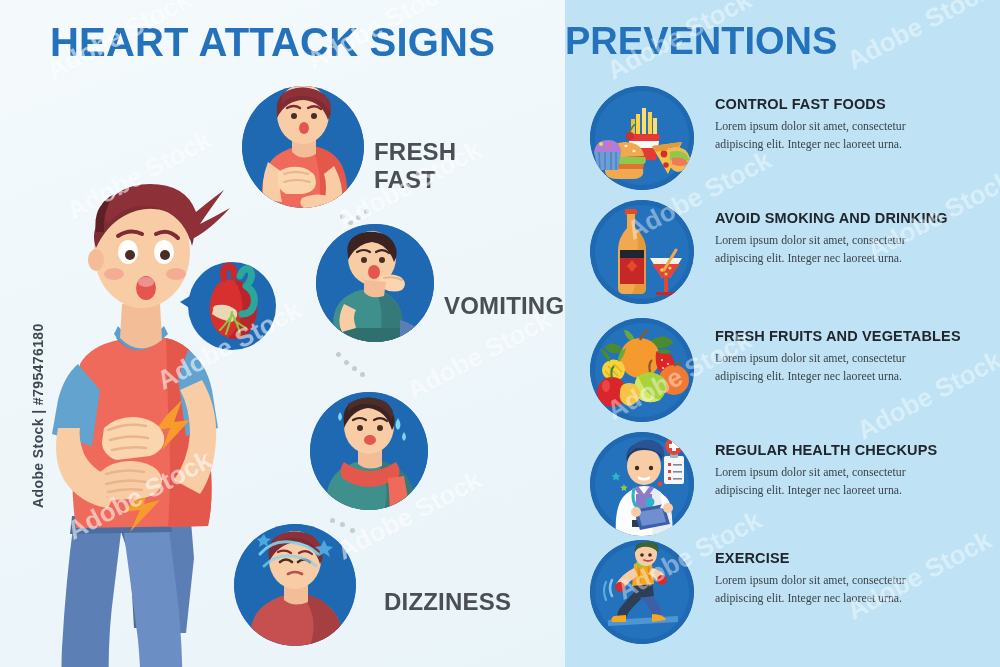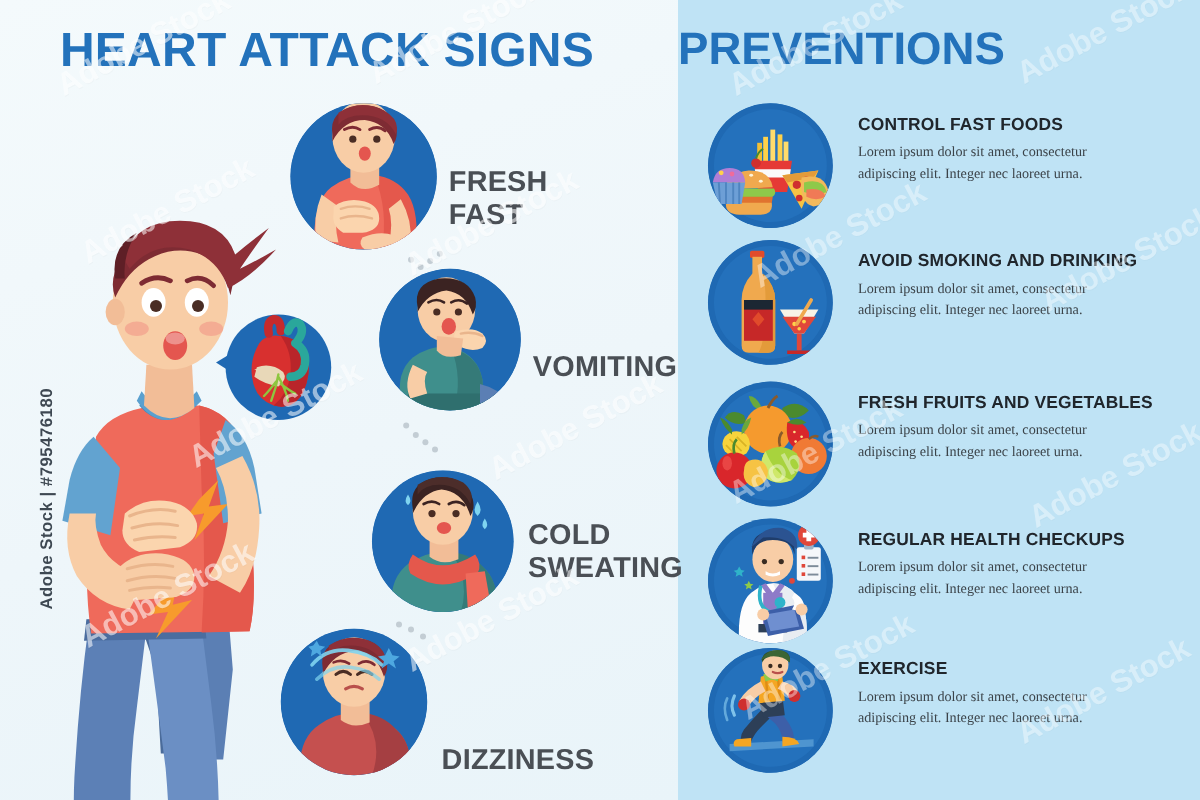--- a/index.html
+++ b/index.html
@@ -257,24 +257,20 @@
       <circle cx="70" cy="36" r="3" fill="#4a2d24"></circle>
       <path d="M43 28 Q50 24 56 28" stroke="#3b2322" stroke-width="2.2" fill="none" stroke-linecap="round"></path>
       <path d="M64 28 Q71 24 77 29" stroke="#3b2322" stroke-width="2.2" fill="none" stroke-linecap="round"></path>
       <ellipse cx="60" cy="48" rx="6" ry="5" fill="#e4564f"></ellipse>
 
       <path d="M88 26 Q93 34 88 38 Q83 34 88 26Z" fill="#7fd4f0"></path>
       <path d="M94 40 Q98 46 94 49 Q90 46 94 40Z" fill="#7fd4f0"></path>
       <path d="M30 20 Q34 26 30 29 Q26 26 30 20Z" fill="#7fd4f0"></path>
     </svg>
   </div>
-  <div class="sym-label" style="left:440px; top:432px;">
-    <div>COLD</div>
-    <div>SWEATING</div>
-  </div>
 
   <div class="sym" style="left:234px; top:524px; width:122px; height:122px;">
     <svg width="122" height="122" viewBox="0 0 122 122">
       <circle cx="61" cy="61" r="61" fill="#1f69b3"></circle>
 
       <path d="M16 122 Q14 92 32 80 Q46 70 62 70 Q80 70 94 82 Q110 94 108 122Z" fill="#c5504f"></path>
       <path d="M68 70 Q86 72 96 84 Q110 96 108 122 L76 122 Q86 94 68 70Z" fill="#a53f42"></path>
 
       <path d="M50 58 L74 58 L74 78 Q60 84 50 76Z" fill="#f2bd97"></path>
 
@@ -288,21 +284,21 @@
       <path d="M65 29 Q72 25 78 30" stroke="#7e2b33" stroke-width="2.2" fill="none" stroke-linecap="round"></path>
       <path d="M54 50 Q61 46 68 50" stroke="#b9504b" stroke-width="2.6" fill="none" stroke-linecap="round"></path>
 
       <path d="M26 30 Q38 16 56 18 Q74 20 84 30" stroke="#7fd4f0" stroke-width="3" fill="none" stroke-linecap="round" opacity=".9"></path>
       <path d="M30 42 Q42 30 58 32 Q74 34 82 42" stroke="#7fd4f0" stroke-width="3" fill="none" stroke-linecap="round" opacity=".7"></path>
 
       <path d="M90 16 l3 6 l6 1 l-5 4 l2 6 l-6 -4 l-6 4 l2 -6 l-5 -4 l6 -1Z" fill="#4ea8e0"></path>
       <path d="M30 10 l2 4 l5 1 l-4 3 l1 5 l-4 -3 l-5 3 l1 -5 l-3 -3 l4 -1Z" fill="#4ea8e0"></path>
     </svg>
   </div>
-  <div class="sym-label" style="left:368px; top:588px;margin-top:32px;">
+  <div class="sym-label" style="left:384px; top:588px;">
     <div>DIZZINESS</div>
   </div>
 
   <div class="dots">
     <span style="left:340px; top:214px;"></span>
     <span style="left:348px; top:220px;"></span>
     <span style="left:356px; top:215px;"></span>
     <span style="left:364px; top:209px;"></span>
   </div>
   <div class="dots">

